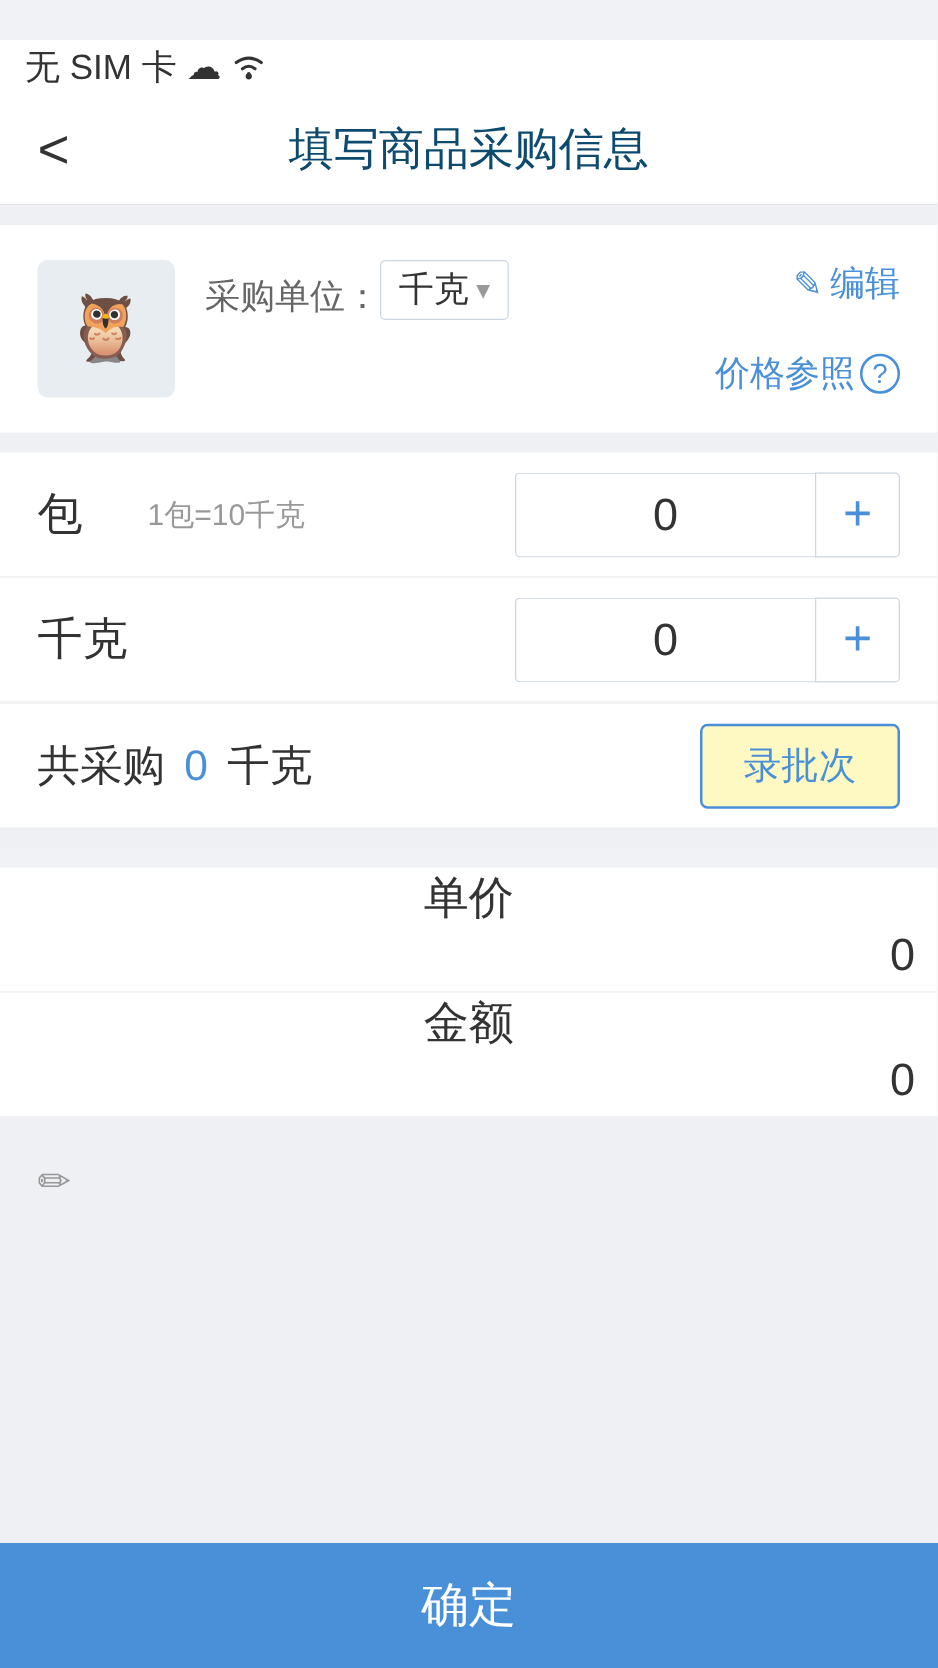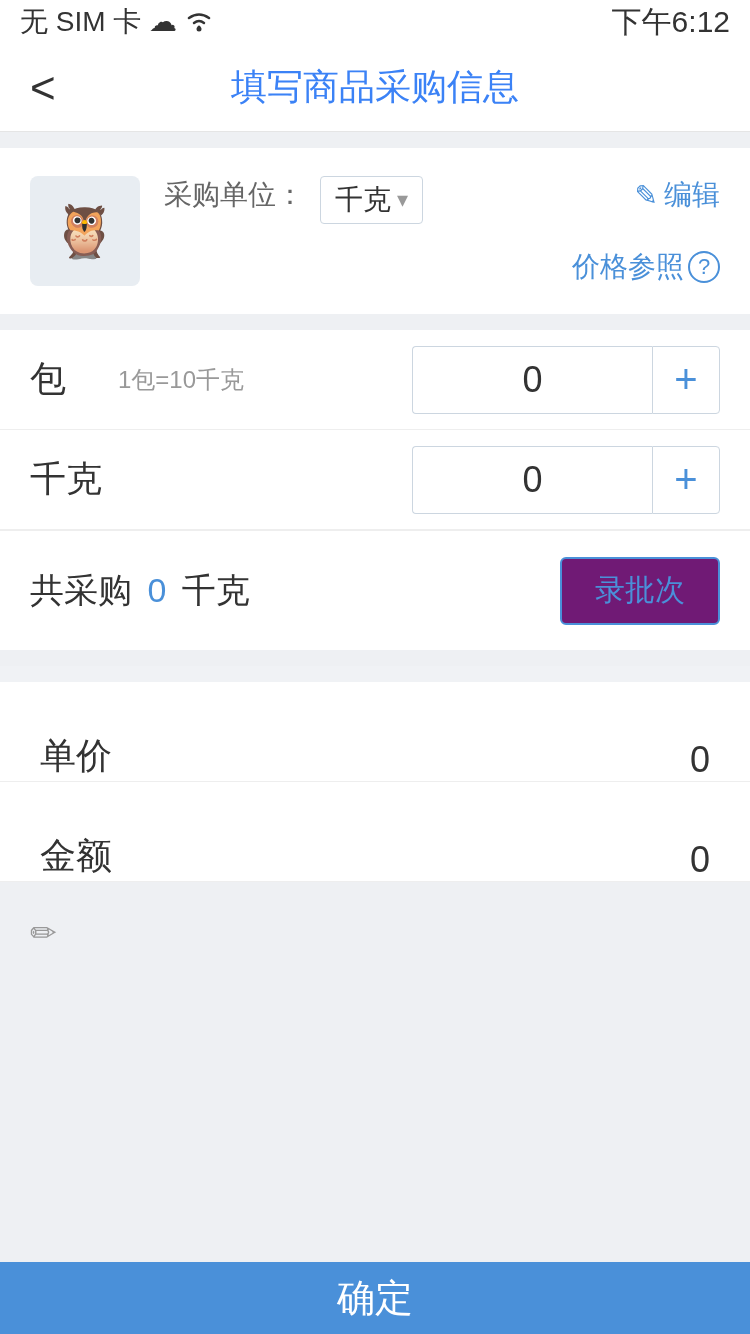--- a/index.html
+++ b/index.html
@@ -17,20 +17,21 @@
     .status-bar {
       width: 100%;
       height: 44px;
       background: #fff;
       display: flex;
       align-items: center;
       justify-content: space-between;
       padding: 0 20px;
       font-size: 28px;
       font-weight: 500;
+      margin-top: 32px;
     }
     .status-left {
       display: flex;
       align-items: center;
       gap: 8px;
     }
     .status-center {
       font-size: 30px;
       font-weight: 500;
     }
@@ -87,21 +88,21 @@
       cursor: pointer;
       padding: 10px 20px 10px 0;
       line-height: 1;
     }
     .nav-title {
       position: absolute;
       left: 50%;
       transform: translateX(-50%);
       font-size: 36px;
       font-weight: 500;
-      color: #3b82f6;
+      color: #0c4a6e;
     }
 
     
     .section-divider {
       width: 100%;
       height: 16px;
       background: #eef0f3;
     }
 
     
@@ -132,22 +133,21 @@
       flex: 1;
     }
     .product-name {
       font-size: 34px;
       color: #333;
       font-weight: 500;
       margin-bottom: 18px;
     }
     .product-unit-row {
       display: flex;
-      align-items: flex-start;
-      gap: 16px;
+      align-items: flex-end;
     }
     .product-unit-label {
       font-size: 28px;
       color: #666;
     }
     .unit-select {
       display: flex;
       align-items: center;
       border: 1px solid #ccd6e0;
       border-radius: 4px;
@@ -248,21 +248,21 @@
       color: #4a90d9;
       background: #fff;
       cursor: pointer;
     }
 
     
     .summary-row {
       display: flex;
       align-items: center;
       padding: 0 30px;
-      height: 120px;
+      height: 100px;
       background: #fff;
       border-top: 1px solid #eee;
     }
     .summary-text {
       font-size: 34px;
       color: #333;
     }
     .summary-amount {
       color: #4a90d9;
       margin: 0 6px;
@@ -271,35 +271,36 @@
       margin-left: auto;
       width: 160px;
       height: 68px;
       border: 2px solid #4a90d9;
       border-radius: 6px;
       display: flex;
       align-items: center;
       justify-content: center;
       font-size: 30px;
       color: #4a90d9;
-      background: #701a75;
+      background: #fef9c3;
       cursor: pointer;
     }
 
     
     .info-section {
       background: #fff;
       margin-top: 16px;
     }
     .info-row {
       display: flex;
-      align-items: flex-end;
-      padding: 0 40px;
+      align-items: center;
+      padding: 0 18px;
       height: 100px;
       border-bottom: 1px solid #eee;
+      flex-direction: column;
     }
     .info-label {
       font-size: 36px;
       color: #333;
     }
     .info-value {
       margin-left: auto;
       font-size: 36px;
       color: #333;
     }
@@ -328,21 +329,21 @@
       height: 280px;
       background: #eef0f3;
     }
 
     
     .confirm-btn {
       position: fixed;
       bottom: 0;
       left: 0;
       width: 750px;
-      height: 72px;
+      height: 100px;
       background: #4a90d9;
       display: flex;
       align-items: center;
       justify-content: center;
       font-size: 38px;
       color: #fff;
       font-weight: 500;
       cursor: pointer;
       border: none;
     }
@@ -353,21 +354,20 @@
 <div class="status-bar">
   <div class="status-left">
     <span>无 SIM 卡 ☁</span>
     <svg width="28" height="22" viewBox="0 0 28 22">
       <path d="M14 16 Q14 16 14 16" stroke="#333" stroke-width="3" fill="none" stroke-linecap="round"></path>
       <path d="M9 12 Q14 8 19 12" stroke="#333" stroke-width="2.5" fill="none" stroke-linecap="round"></path>
       <path d="M4 7 Q14 0 24 7" stroke="#333" stroke-width="2.5" fill="none" stroke-linecap="round"></path>
       <circle cx="14" cy="18" r="2.5" fill="#333"></circle>
     </svg>
   </div>
-  <div class="status-center">下午6:12</div>
 </div>
 
 <div class="nav-bar">
   <span class="nav-back">&lt;</span>
   <span class="nav-title">填写商品采购信息</span>
 </div>
 
 <div class="section-divider"></div>
 
 <div class="product-card">

